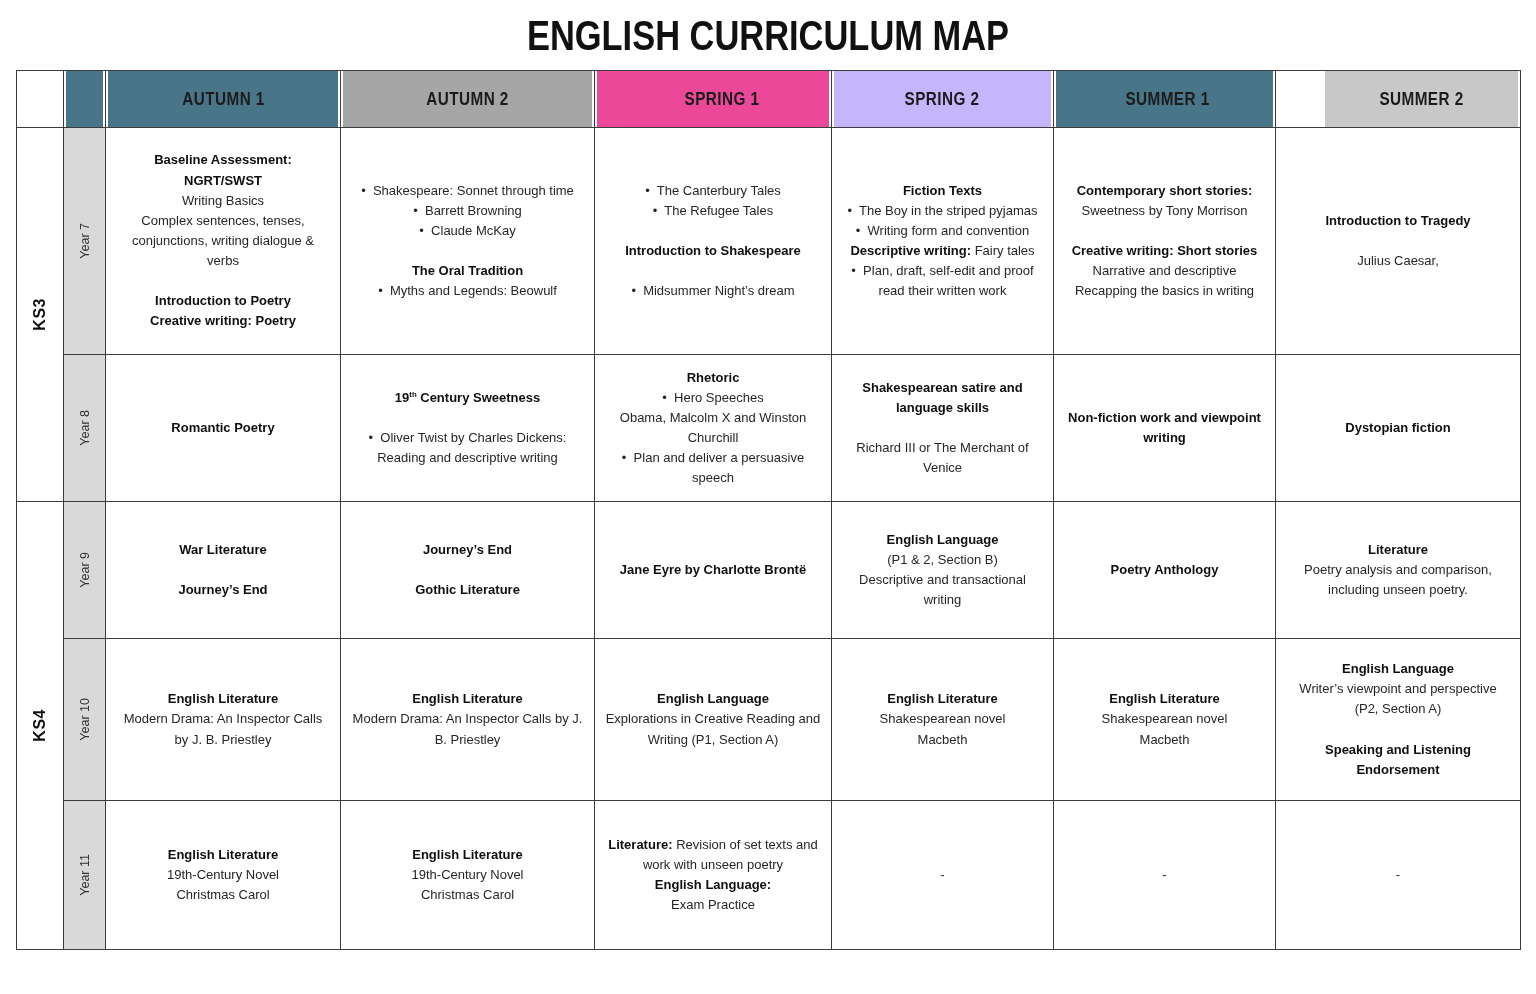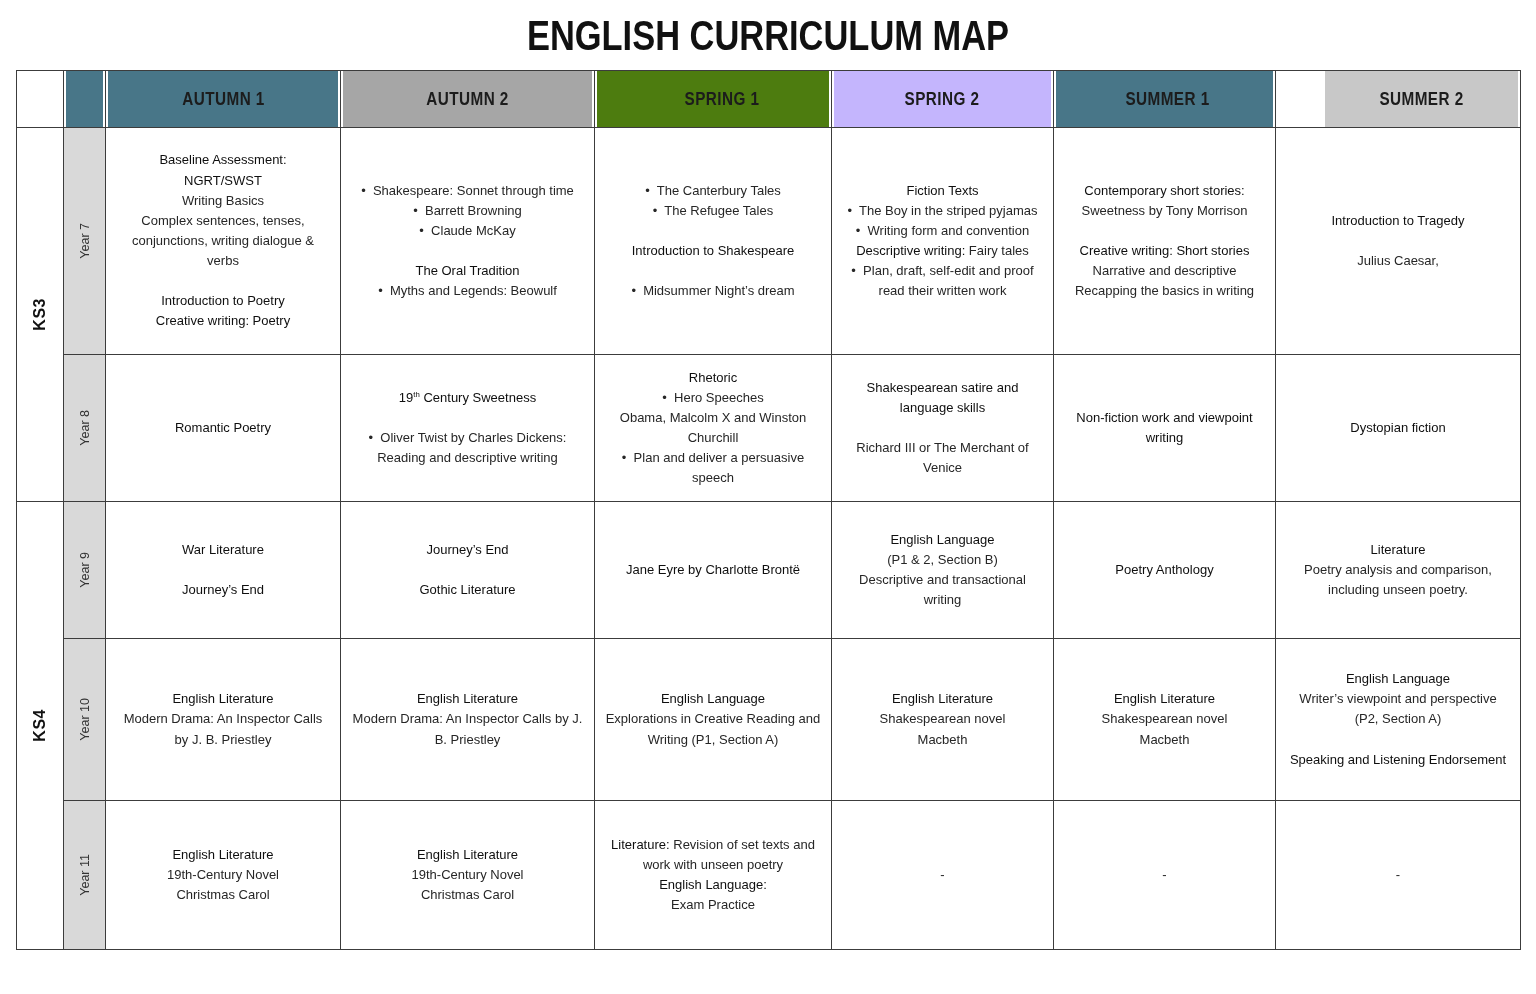--- a/index.html
+++ b/index.html
@@ -59,21 +59,21 @@
   .yearv { font-weight: 400; font-size: 12.5px; color: #333; }
   td.content {
     vertical-align: middle;
     text-align: center;
     padding: 6px 10px;
     font-size: 13px;
     color: #262626;
     background: #ffffff;
   }
   .ln { line-height: 1.55; min-height: 20px; }
-  .b { font-weight: 400; color: #0f0f0f; }
+  .b { font-weight: 700; color: #0f0f0f; }
   .sup { font-size: 60%; vertical-align: super; }
   tr.r0 { height: 227px; }
   tr.r1 { height: 147px; }
   tr.r2 { height: 137px; }
   tr.r3 { height: 162px; }
   tr.r4 { height: 149px; }
   col.c-ks { width: 47px; }
   col.c-year { width: 42px; }
   col.c-t0 { width: 235px; }
   col.c-t1 { width: 254px; }
@@ -108,21 +108,21 @@
           <div class="fill" style="background: rgb(72, 118, 136);">
             <span class="cond">AUTUMN 1</span>
           </div>
         </th>
         <th class="term-head">
           <div class="fill" style="background: rgb(166, 166, 166);">
             <span class="cond">AUTUMN 2</span>
           </div>
         </th>
         <th class="term-head">
-          <div class="fill" style="background: #4d7c0f; padding-left: 18px;">
+          <div class="fill" style="background: #ec4899; padding-left: 18px;">
             <span class="cond">SPRING 1</span>
           </div>
         </th>
         <th class="term-head">
           <div class="fill" style="background: #c4b5fd;">
             <span class="cond">SPRING 2</span>
           </div>
         </th>
         <th class="term-head">
           <div class="fill" style="background: rgb(72, 118, 136); padding-left: 7px;">

